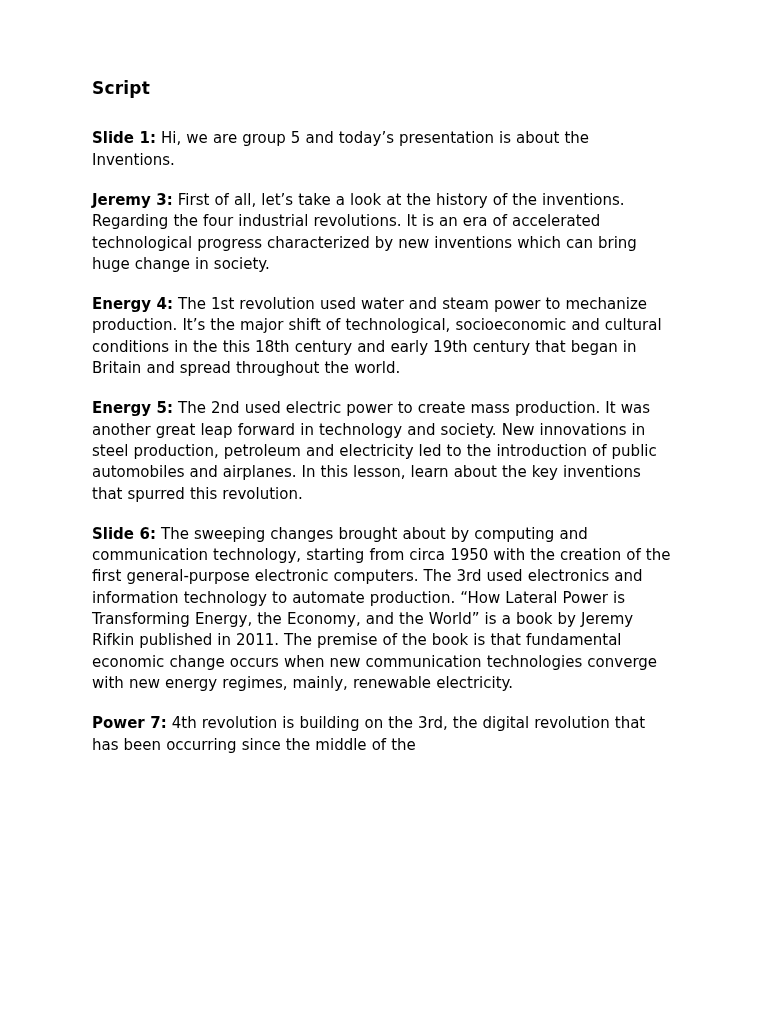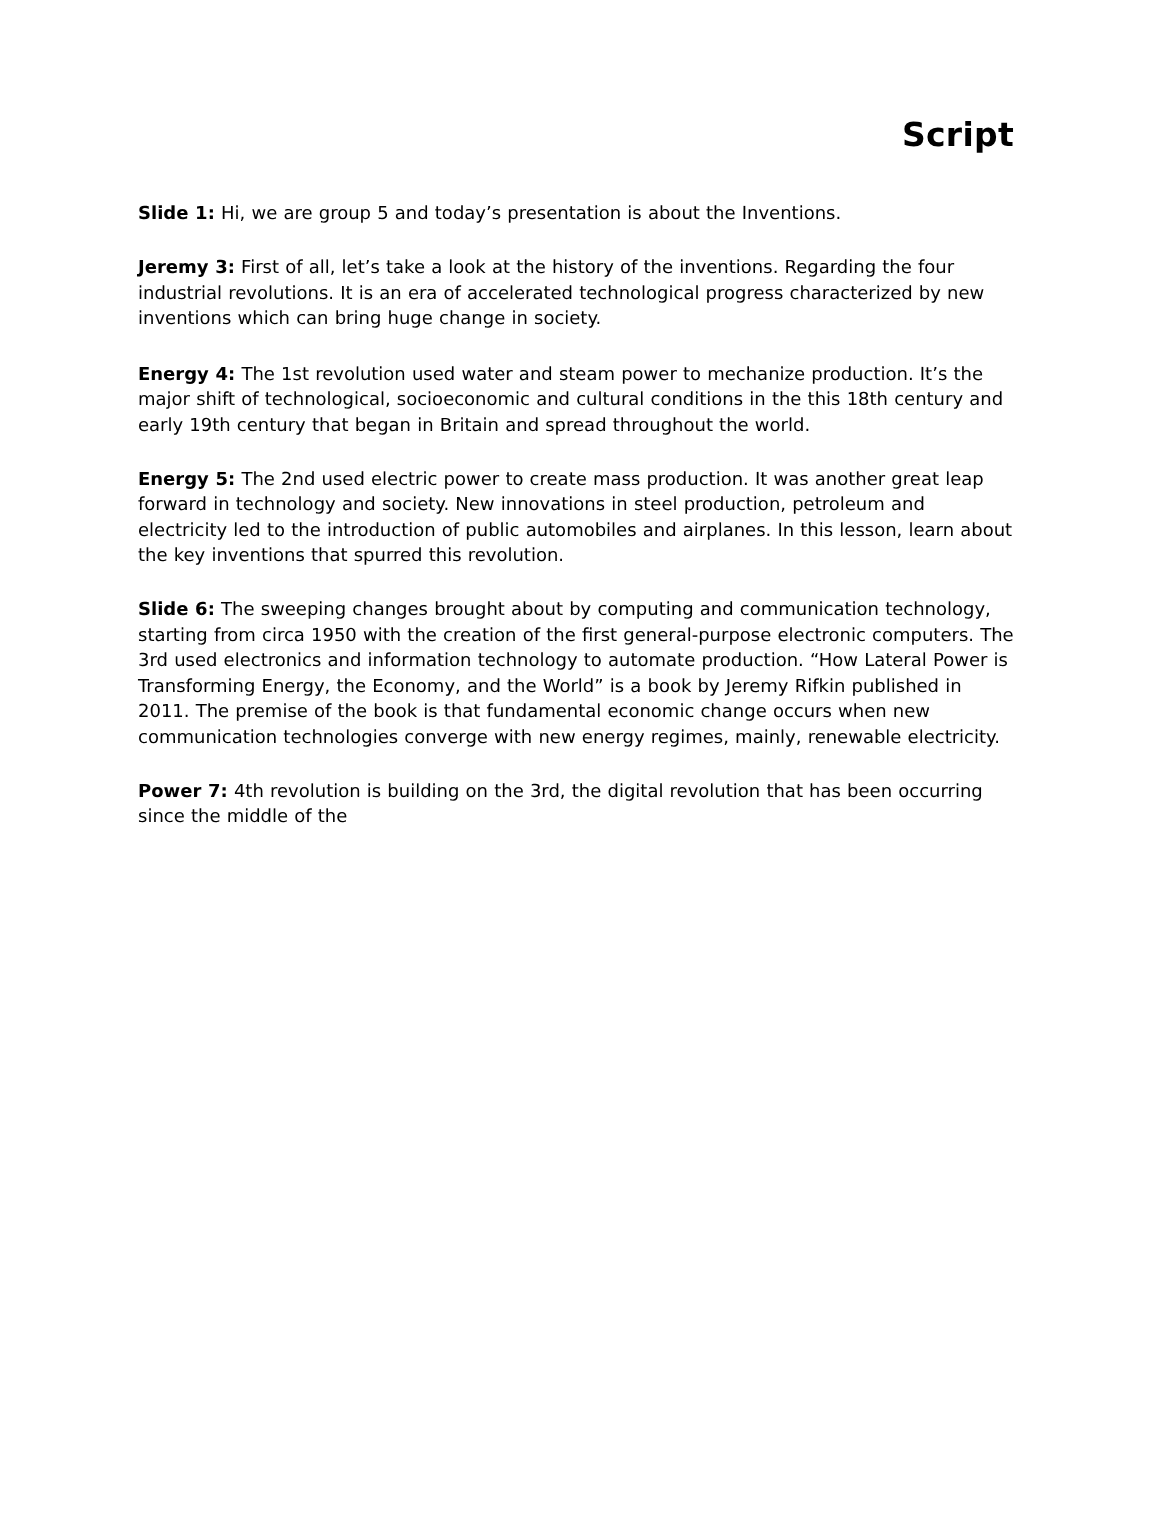--- a/index.html
+++ b/index.html
@@ -15,29 +15,29 @@
     overflow: hidden;
   }
   .page {
     width: 768px;
     height: 1024px;
     box-sizing: border-box;
     padding: 78px 92px 0 92px;
     background: #ffffff;
   }
   .doc-title {
-    text-align: right;
-    font-size: 22px;
+    text-align: left;
+    font-size: 17px;
     font-weight: bold;
     letter-spacing: 0.2px;
     margin: 0 0 30px 0;
     line-height: 1.2;
   }
   .para {
-    font-size: 12px;
+    font-size: 15px;
     line-height: 1.42;
     margin: 16px 0 19px 0;
     text-align: left;
     word-spacing: 0.3px;
   }
   .para .lead {
     font-weight: bold;
   }
 </style>
 </head>

